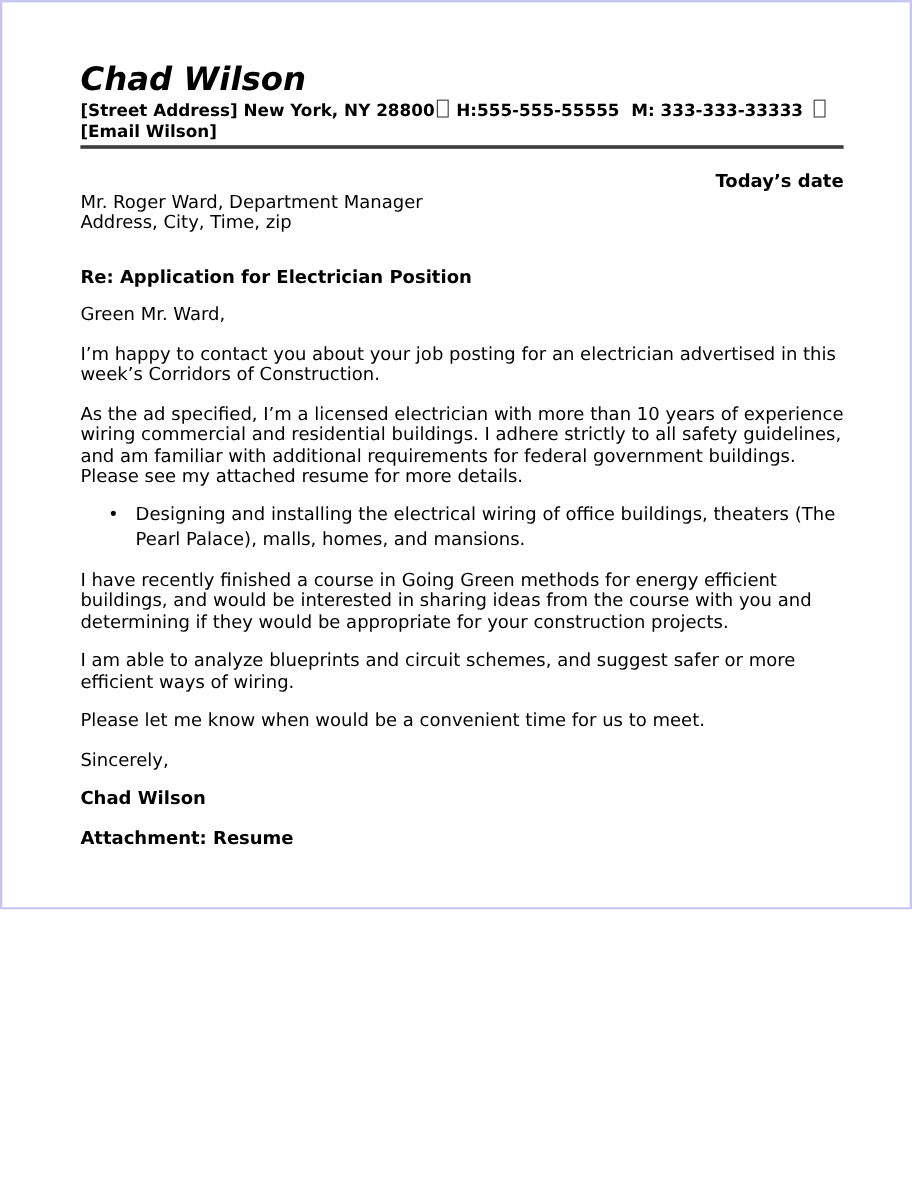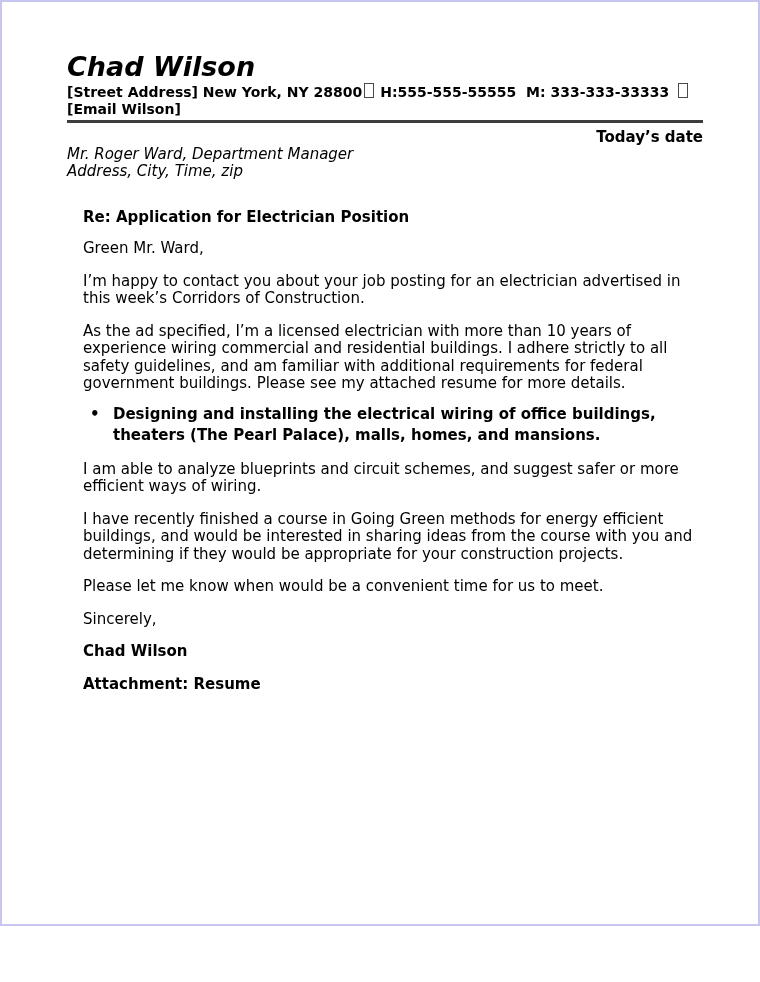--- a/index.html
+++ b/index.html
@@ -1,17 +1,17 @@
 <!DOCTYPE html>
 <html><head>
 <meta charset="utf-8">
 <style>
   html,body { margin:0; padding:0; background:#ffffff; }
   .page {
-    width:760px; height:926px; box-sizing:border-box;
+    width:760px; height:758px; box-sizing:border-box;
     border:2px solid #c6c6f0; background:#ffffff;
     font-family:"DejaVu Sans", sans-serif; color:#000000;
     overflow:hidden;
   }
   .letter { padding:51px 55px 0 65px; }
 
   .name {
     margin:0; font-size:27px; line-height:28px;
     font-weight:bold; font-style:italic; letter-spacing:0;
   }
@@ -20,36 +20,36 @@
   }
   .tofu {
     display:inline-block; width:8px; height:13px;
     border:1px solid #4a4a4a; vertical-align:-1px; background:transparent;
   }
   .tofu-home  { margin:0 6px 0 2px; }
   .tofu-email { margin:0 1px 0 4px; }
   .rule { border:0; border-top:3px solid #3d3d3d; margin:2px 0 0 0; }
 
   .date {
-    margin:6px 0 0 0; text-align:right;
+    margin:19px 0 0 0; text-align:right;
     font-weight:bold; font-size:15px; line-height:17px;
   }
   .addr { margin:0; font-size:15px; }
-  .addr-line { line-height:17.3px;font-style:italic; }
+  .addr-line { line-height:17.3px; }
 
-  p.body { margin:15px 0 0 16px; font-size:15px; line-height:17.5px; }
+  p.body { margin:15px 0 0 0; font-size:15px; line-height:17.5px; }
   p.subject { margin-top:28px; font-weight:bold; }
   p.salutation { margin-top:14px; }
   p.bold { font-weight:bold; }
 
   ul.expertise {
     list-style:none; margin:11px 0 0 0; padding:0;
     font-size:15px; line-height:21px;
   }
-  ul.expertise li { position:relative; padding-left:46px;font-weight:bold; }
+  ul.expertise li { position:relative; padding-left:46px; }
   ul.expertise li::before {
     content:"\2022"; position:absolute; left:23px; top:0;
   }
 </style>
 </head>
 <body>
 
 <div class="page">
   <div class="letter">
 
@@ -72,23 +72,23 @@
 
     <p class="body">I’m happy to contact you about your job posting for an electrician advertised in this week’s Corridors of Construction.</p>
 
     <p class="body">As the ad specified, I’m a licensed electrician with more than 10 years of experience wiring commercial and residential buildings. I adhere strictly to all safety guidelines, and am familiar with additional requirements for federal government buildings. Please see my attached resume for more details.</p>
 
 
     <ul class="expertise">
       <li>Designing and installing the electrical wiring of office buildings, theaters (The Pearl Palace), malls, homes, and mansions.</li>
     </ul>
 
+    <p class="body">I have recently finished a course in Going Green methods for energy efficient buildings, and would be interested in sharing ideas from the course with you and determining if they would be appropriate for your construction projects.</p>
+
     <p class="body">I am able to analyze blueprints and circuit schemes, and suggest safer or more efficient ways of wiring.</p>
-
-    <p class="body">I have recently finished a course in Going Green methods for energy efficient buildings, and would be interested in sharing ideas from the course with you and determining if they would be appropriate for your construction projects.</p>
 
     <p class="body">Please let me know when would be a convenient time for us to meet.</p>
 
     <p class="body">Sincerely,</p>
 
     <p class="body bold">Chad Wilson</p>
 
     <p class="body bold">Attachment: Resume</p>
 
   </div>

